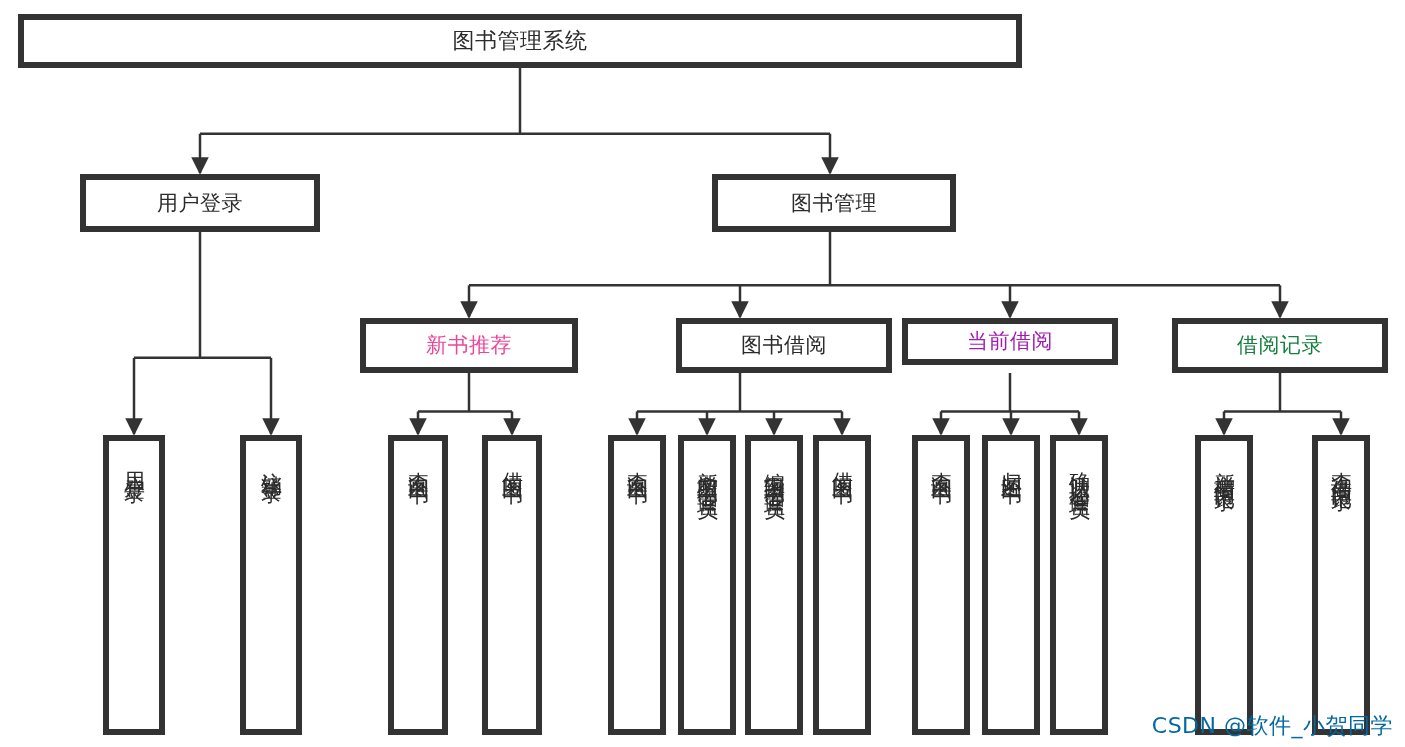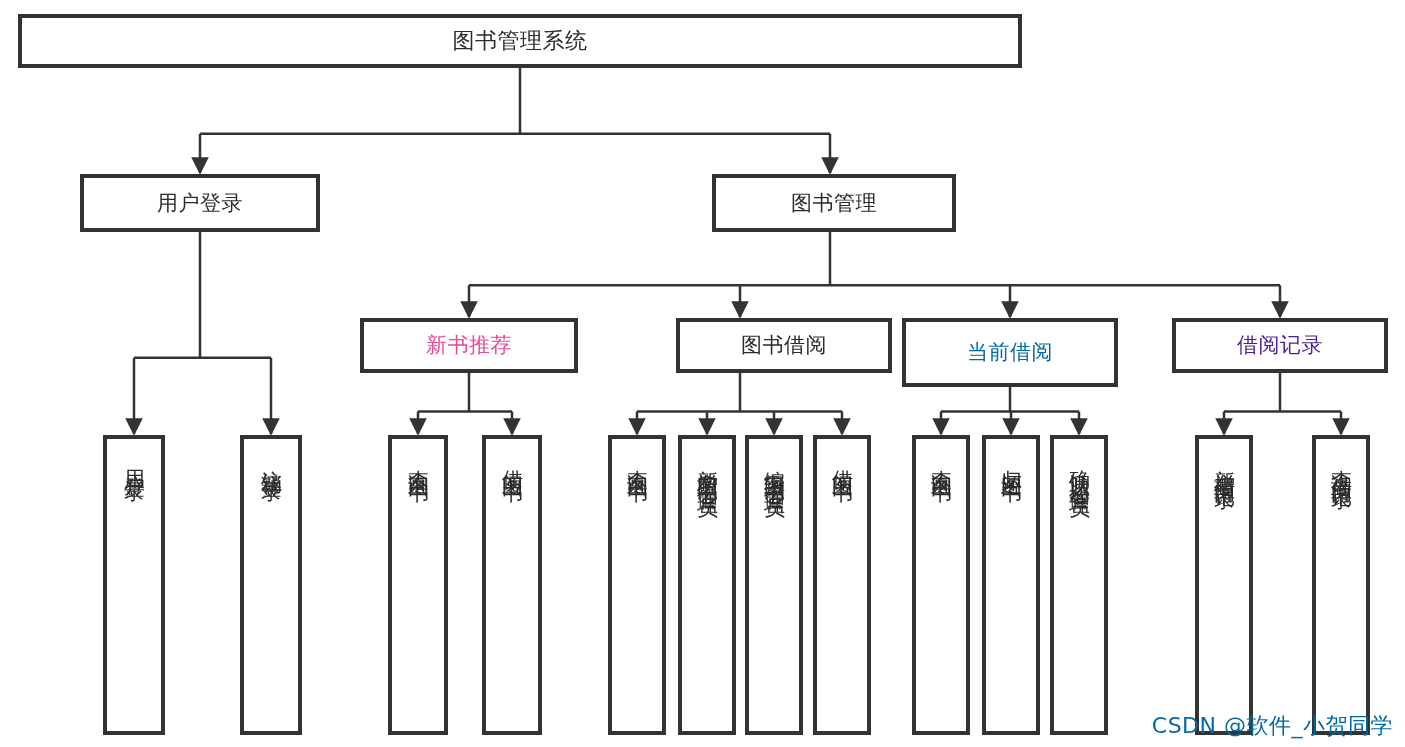--- a/index.html
+++ b/index.html
@@ -23,21 +23,21 @@
     position: absolute;
     left: 0;
     top: 0;
     width: 1405px;
     height: 747px;
     pointer-events: none;
   }
   .node {
     position: absolute;
     box-sizing: border-box;
-    border: 4px solid #1d4ed8;
+    border: 6px solid #1d4ed8;
     background: #ffffff;
     display: flex;
     align-items: center;
     justify-content: center;
     color: #2b2b2b;
     z-index: 2;
   }
   .node .label {
     display: block;
     text-align: center;
@@ -129,24 +129,24 @@
       </div>
       <div class="node horizontal" style="left: 712px; top: 174px; width: 244px; height: 58px; border-color: rgb(51, 51, 51); background: rgb(255, 255, 255); color: rgb(43, 43, 43);">
         <span class="label">图书管理</span>
       </div>
       <div class="node horizontal" style="left: 360px; top: 318px; width: 218px; height: 55px; border-color: rgb(51, 51, 51); background: rgb(255, 255, 255); color: #ec4899;">
         <span class="label">新书推荐</span>
       </div>
       <div class="node horizontal" style="left: 632px; top: 318px; width: 216px; height: 55px; border-color: rgb(51, 51, 51); background: rgb(255, 255, 255); color: rgb(43, 43, 43); margin-left: 44px;">
         <span class="label">图书借阅</span>
       </div>
-      <div class="node horizontal" style="left: 902px; top: 318px; width: 216px; height: 69px; border-color: rgb(51, 51, 51); background: rgb(255, 255, 255); color: #0369a1;">
+      <div class="node horizontal" style="left: 902px; top: 318px; width: 216px; height: 47px; border-color: rgb(51, 51, 51); background: rgb(255, 255, 255); color: #a21caf;">
         <span class="label">当前借阅</span>
       </div>
-      <div class="node horizontal" style="left: 1172px; top: 318px; width: 216px; height: 55px; border-color: rgb(51, 51, 51); background: rgb(255, 255, 255); color: #4c1d95;">
+      <div class="node horizontal" style="left: 1172px; top: 318px; width: 216px; height: 55px; border-color: rgb(51, 51, 51); background: rgb(255, 255, 255); color: #15803d;">
         <span class="label">借阅记录</span>
       </div>
       <div class="node vertical" style="left: 103px; top: 435px; width: 62px; height: 300px; border-color: rgb(51, 51, 51); background: rgb(255, 255, 255); color: rgb(43, 43, 43);">
         <span class="label">用户登录</span>
       </div>
       <div class="node vertical" style="left: 240px; top: 435px; width: 62px; height: 300px; border-color: rgb(51, 51, 51); background: rgb(255, 255, 255); color: rgb(43, 43, 43);">
         <span class="label">注销登录</span>
       </div>
       <div class="node vertical" style="left: 388px; top: 435px; width: 60px; height: 300px; border-color: rgb(51, 51, 51); background: rgb(255, 255, 255); color: rgb(43, 43, 43);">
         <span class="label">查询图书</span>

